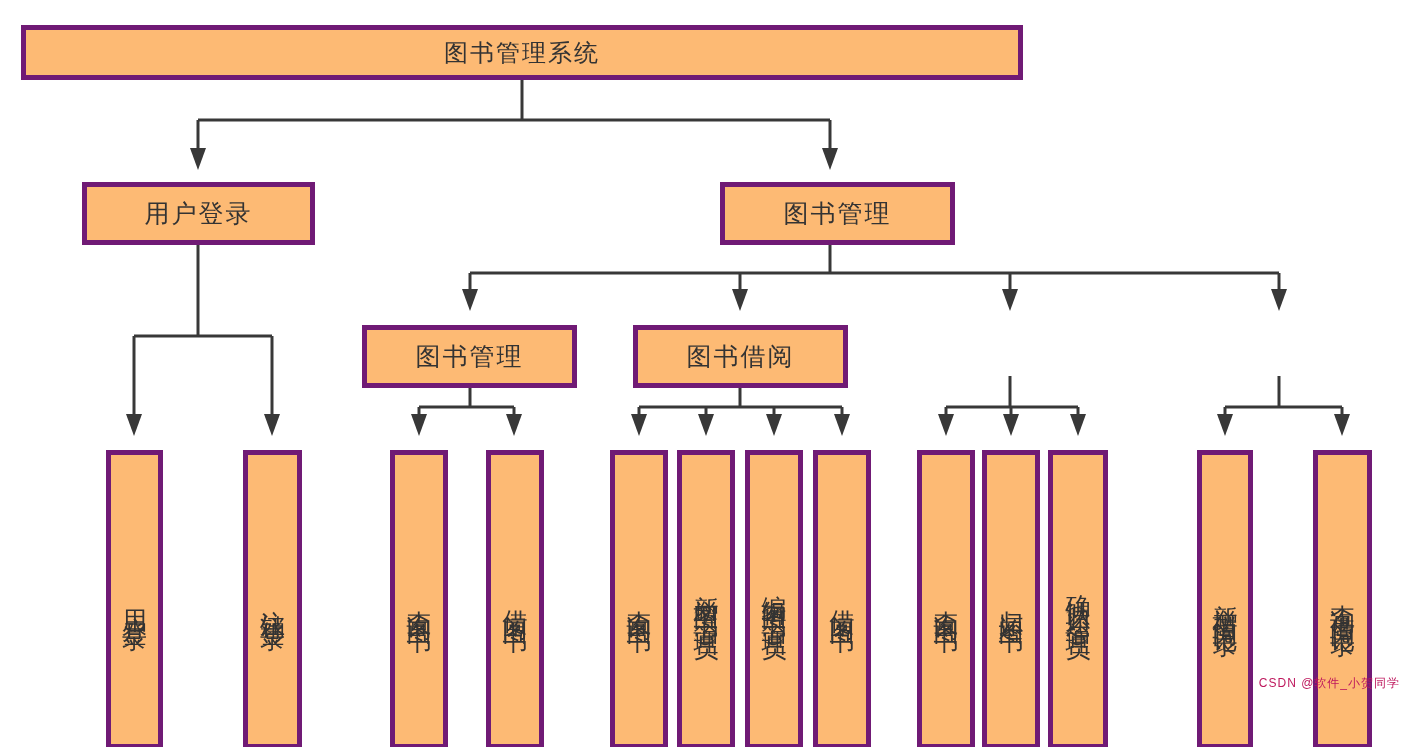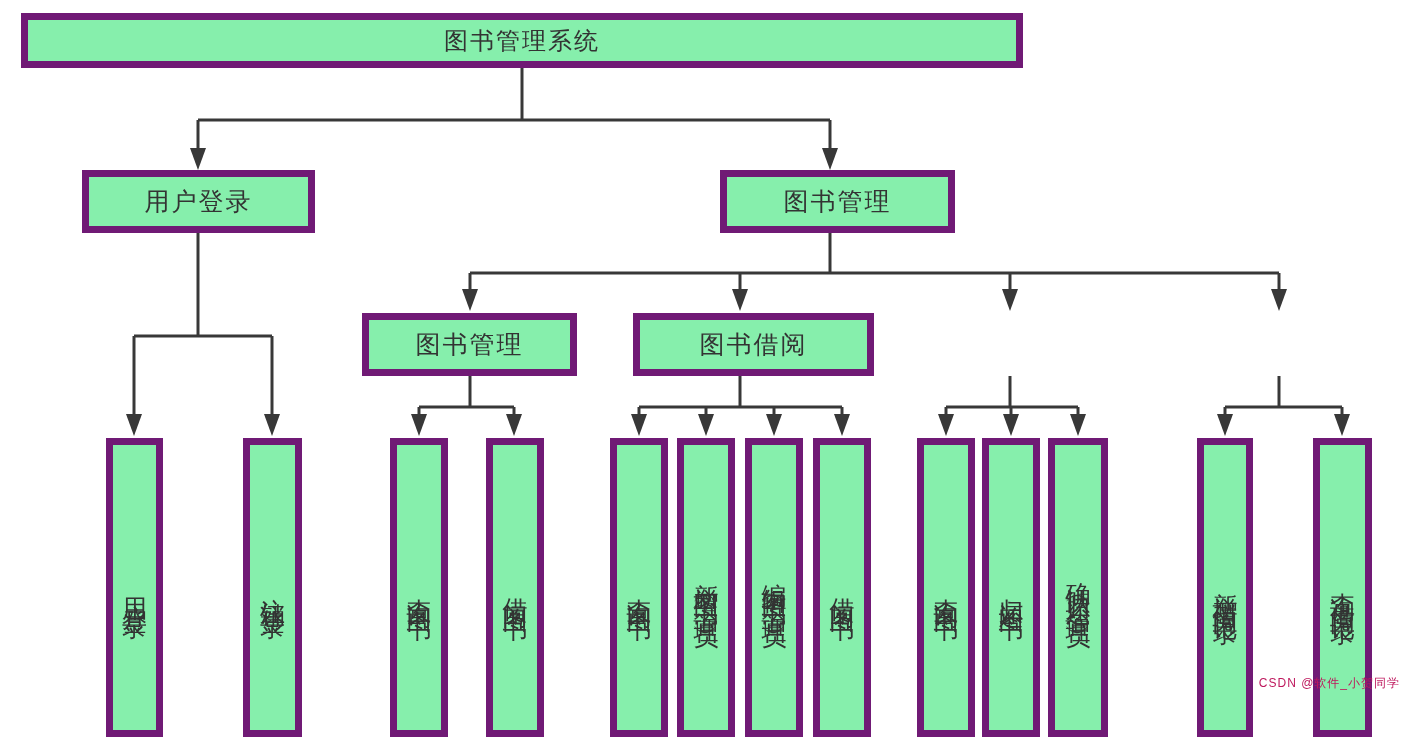--- a/index.html
+++ b/index.html
@@ -7,30 +7,31 @@
     position:relative;
     width:1405px;height:747px;
     background:#ffffff;
     font-family:"Liberation Sans","DejaVu Sans",sans-serif;
     overflow:hidden;
   }
   .connectors{position:absolute;left:0;top:0;}
   .box{
     position:absolute;
     box-sizing:border-box;
-    border:7px solid #701a75;
-    background:#86efac;
+    border:5px solid #701a75;
+    background:#fdba74;
     display:flex;
     align-items:center;
     justify-content:center;
     color:#333333;
     font-size:25px;
     line-height:1;
     letter-spacing:2px;
     z-index:2;
+    margin-top:12px;
   }
   .hbox.root{font-size:24px;}
   .vbox{
     writing-mode:vertical-rl;
     text-orientation:mixed;
     letter-spacing:6px;
     padding-top:4px;
   }
   .watermark{
     position:absolute;
@@ -102,21 +103,21 @@
       <line x1="1342" y1="407" x2="1342" y2="420" stroke="#383838" stroke-width="3"></line>
       <polygon points="1334,414 1350,414 1342,436" fill="#383838"></polygon>
     </svg>
 
   <div class="box hbox root" style="left:21px;top:13px;width:1002px;height:55px">图书管理系统</div>
 
   <div class="box hbox" style="left:82px;top:170px;width:233px;height:63px">用户登录</div>
   <div class="box hbox" style="left:720px;top:170px;width:235px;height:63px">图书管理</div>
 
   <div class="box hbox" style="left:362px;top:313px;width:215px;height:63px">图书管理</div>
-  <div class="box hbox" style="left:633px;top:313px;width:241px;height:63px">图书借阅</div>
+  <div class="box hbox" style="left:633px;top:313px;width:215px;height:63px">图书借阅</div>
 
   <div class="box vbox" style="left:106px;top:438px;width:57px;height:299px">用户登录</div>
   <div class="box vbox" style="left:243px;top:438px;width:59px;height:299px">注销登录</div>
 
   <div class="box vbox" style="left:390px;top:438px;width:58px;height:299px">查询图书</div>
   <div class="box vbox" style="left:486px;top:438px;width:58px;height:299px">借阅图书</div>
 
   <div class="box vbox" style="left:610px;top:438px;width:58px;height:299px">查询图书</div>
   <div class="box vbox" style="left:677px;top:438px;width:58px;height:299px">新增图书（管理员）</div>
   <div class="box vbox" style="left:745px;top:438px;width:58px;height:299px">编辑图书（管理员）</div>

